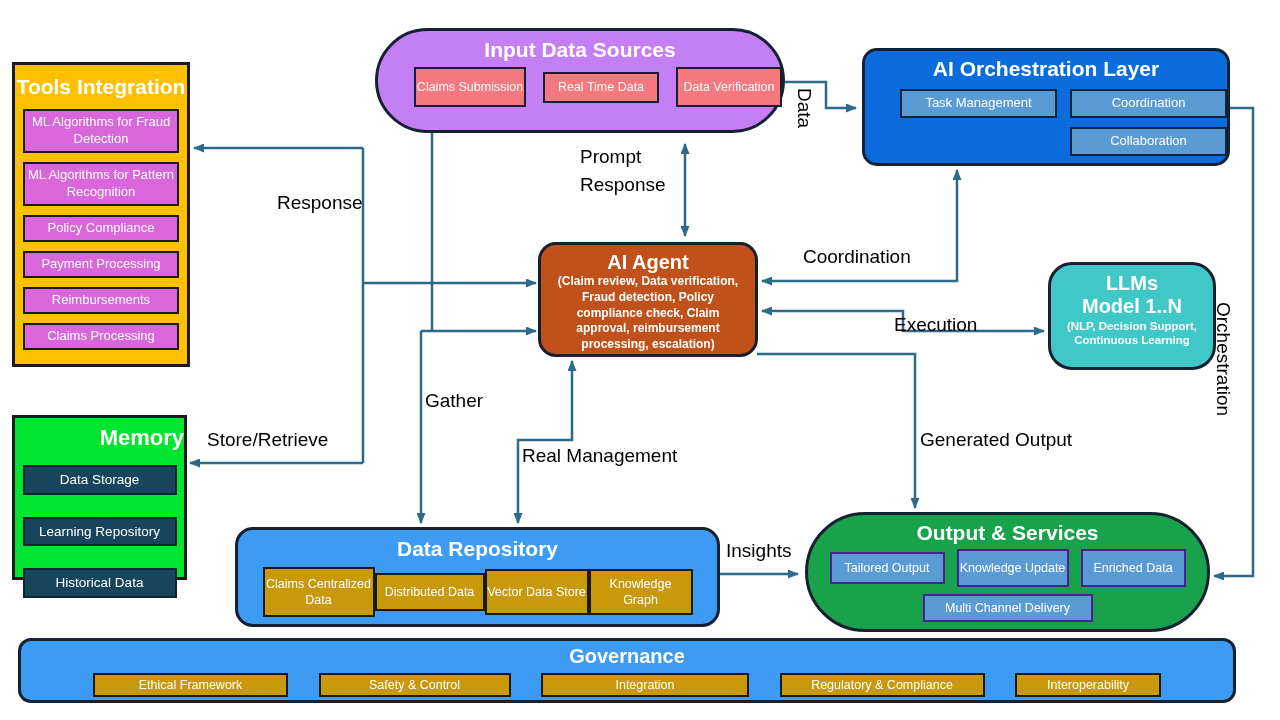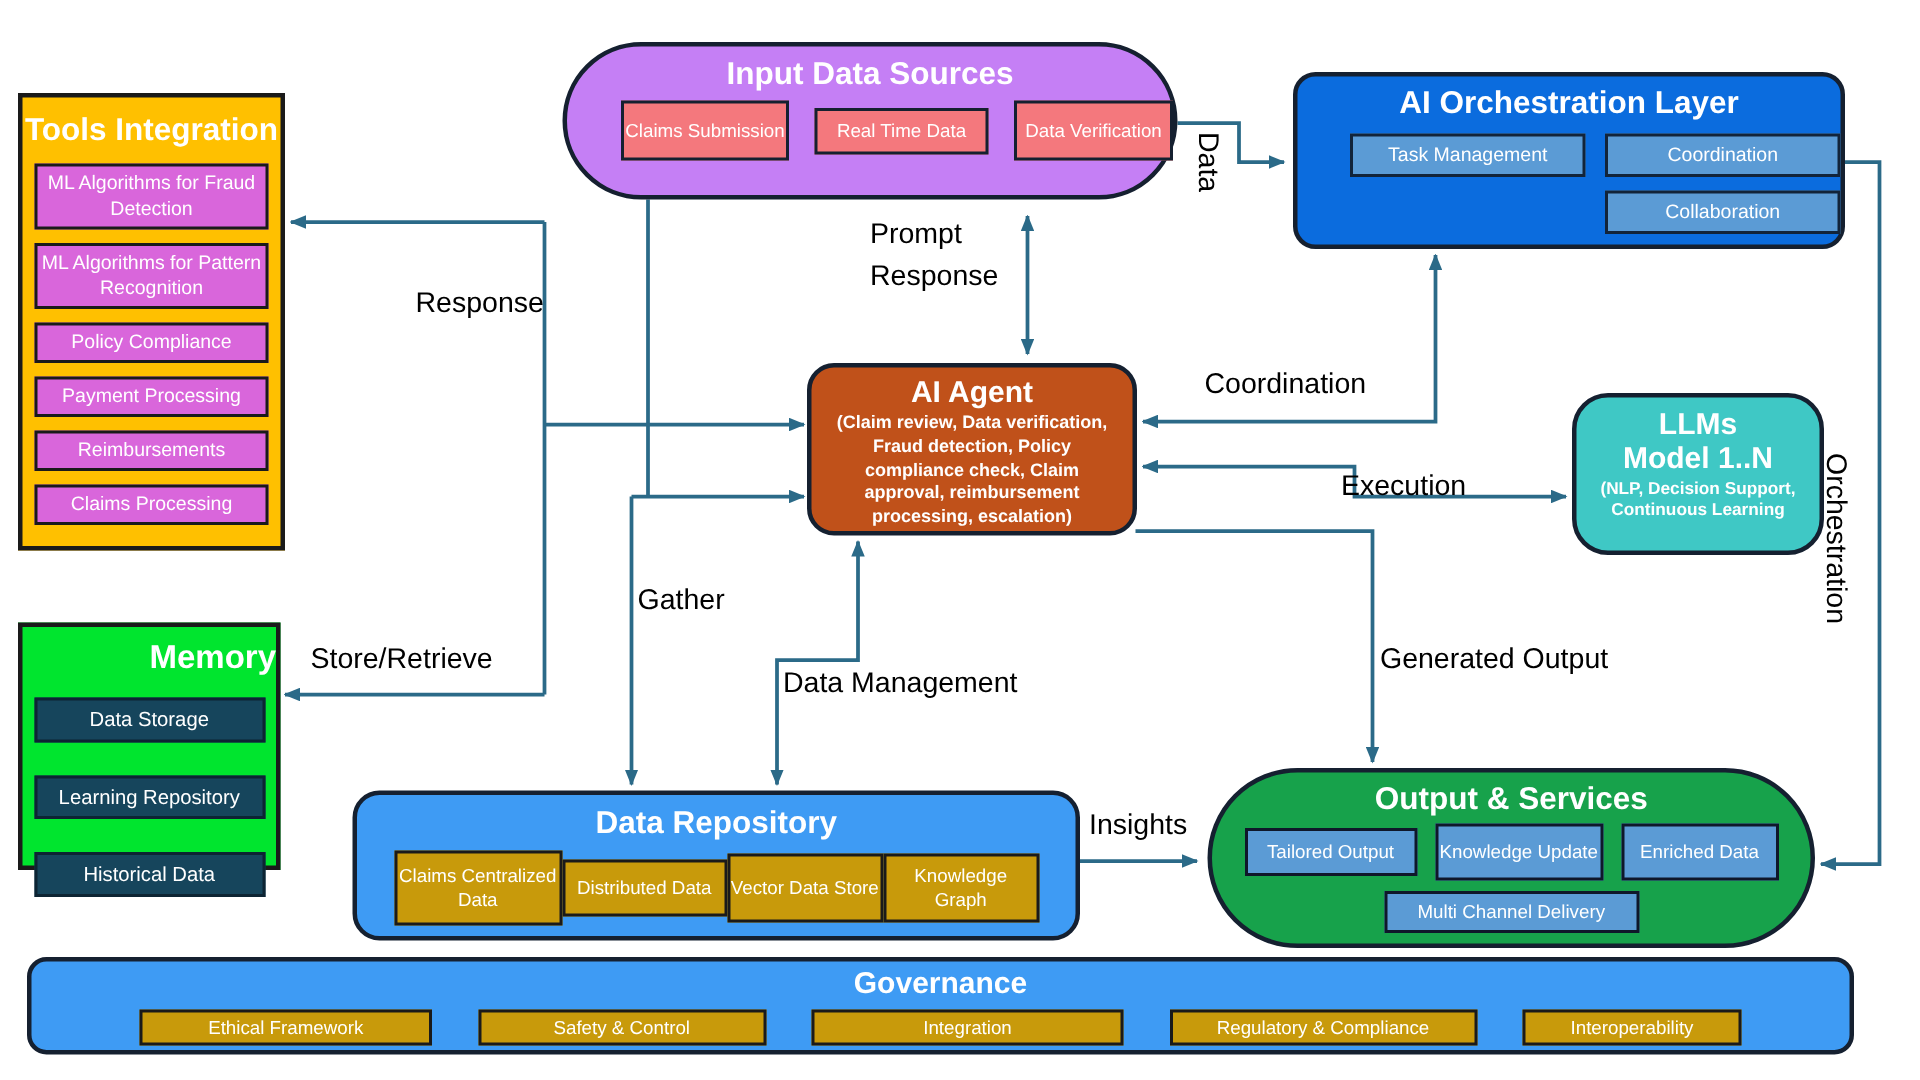--- a/index.html
+++ b/index.html
@@ -63,21 +63,21 @@
   .repo-items .sub.r1{width:112px;min-height:50px;}
   .repo-items .sub.r2{width:110px;min-height:38px;}
   .repo-items .sub.r3{width:104px;min-height:46px;}
   .repo-items .sub.r4{width:104px;min-height:46px;}
   
   .outsvc{left:805px;top:512px;width:405px;height:120px;background:var(--green-dark);
           border:3px solid var(--border-dark);border-radius:60px;}
   .outsvc .box-title{font-size:21px;padding-top:6px;}
   .outsvc-row{display:flex;justify-content:center;align-items:center;gap:12px;margin-top:4px;}
   .outsvc-row.r2{margin-top:7px;}
-  .outsvc .sub{background:var(--blue-sub);border:2px solid #0f172a;font-size:12.5px;}
+  .outsvc .sub{background:var(--blue-sub);border:2px solid #4c1d95;font-size:12.5px;}
   .outsvc .sub.o1{width:115px;min-height:32px;}
   .outsvc .sub.o2{width:112px;min-height:38px;}
   .outsvc .sub.o3{width:105px;min-height:38px;}
   .outsvc .sub.o4{width:170px;min-height:28px;}
   
   .gov{left:18px;top:638px;width:1218px;height:65px;background:var(--blue-mid);
        border:3px solid var(--border-dark);border-radius:13px;}
   .gov .box-title{font-size:20px;padding-top:4px;}
   .gov-items{display:flex;justify-content:space-between;align-items:center;
              padding:0 72px;margin-top:5px;}
@@ -207,16 +207,16 @@
 <div class="elabel" style="left:277px;top:192px;">Response</div>
 <div class="elabel" style="left:580px;top:146px;">
   <span style="display:block">Prompt</span>
   <span style="display:block;margin-top:6px">Response</span>
 </div>
 <div class="elabel vert" style="left:793px;top:88px;">Data</div>
 <div class="elabel" style="left:803px;top:246px;">Coordination</div>
 <div class="elabel" style="left:894px;top:314px;">Execution</div>
 <div class="elabel" style="left:207px;top:429px;">Store/Retrieve</div>
 <div class="elabel" style="left:425px;top:390px;">Gather</div>
-<div class="elabel" style="left:522px;top:445px;">Data Management</div>
+<div class="elabel" style="left:522px;top:445px;">Real Management</div>
 <div class="elabel" style="left:920px;top:429px;">Generated Output</div>
 <div class="elabel" style="left:726px;top:540px;">Insights</div>
 <div class="elabel vert" style="left:1212px;top:302px;">Orchestration</div>
 
 </body></html>

